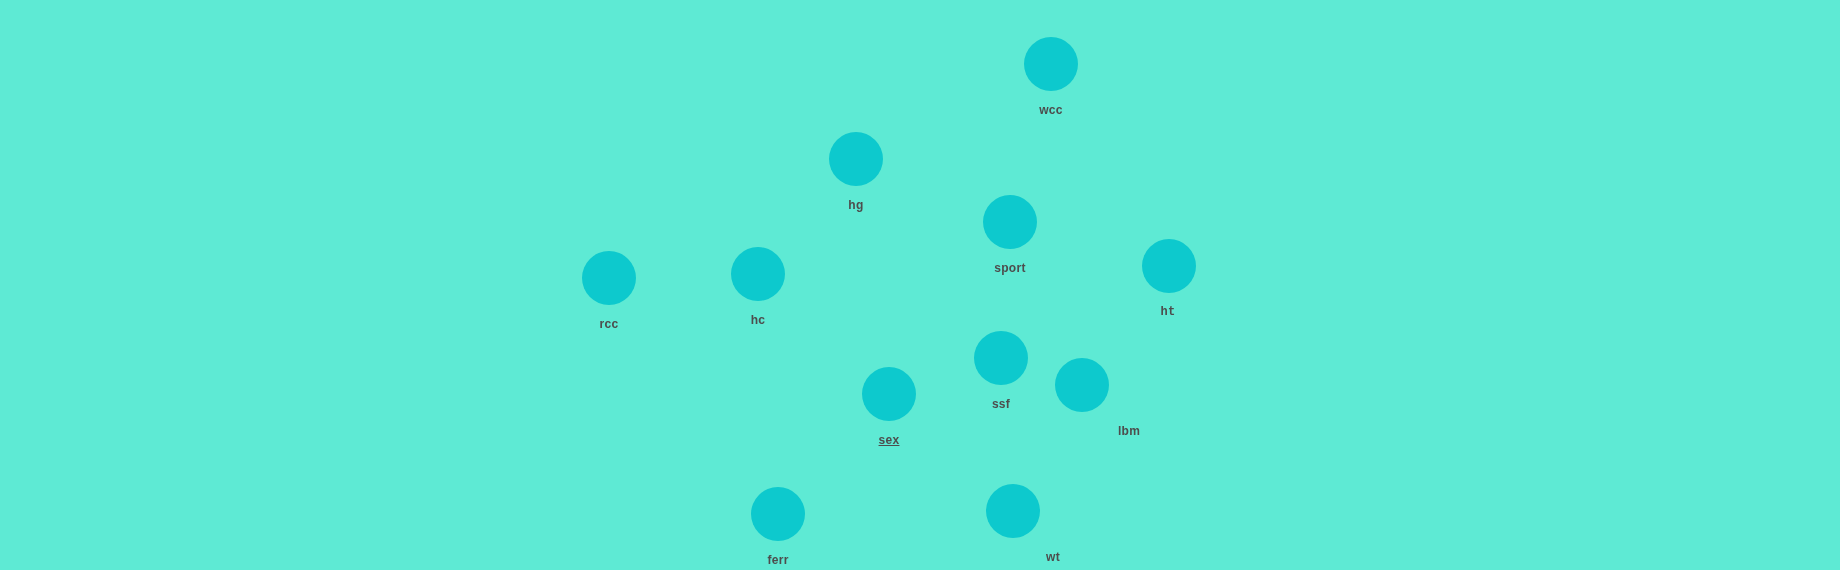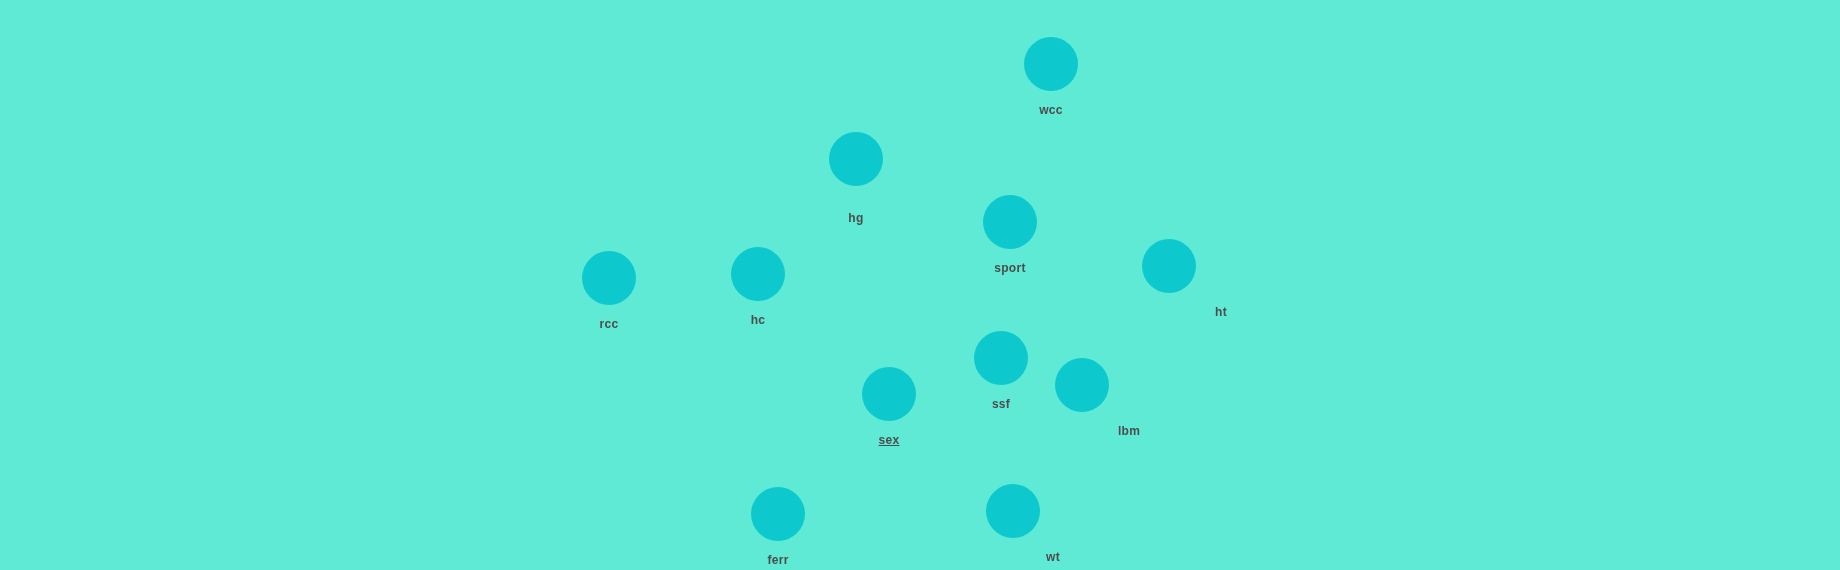--- a/index.html
+++ b/index.html
@@ -33,25 +33,25 @@
     user-select: none;
   }
 </style>
 </head>
 <body>
 
 <div class="graph-canvas" id="graph-canvas" style="width: 1840px; height: 570px; background: #5eead4; padding-left: 20px;">
     <div class="graph-node" style="left: 1051px; top: 64px; width: 54px; height: 54px; background: rgb(13, 201, 205);"></div>
     <div class="node-label" style="left: 1051px; top: 110px; color: rgb(77, 77, 77);">wcc</div>
     <div class="graph-node" style="left: 856px; top: 159px; width: 54px; height: 54px; background: rgb(13, 201, 205);"></div>
-    <div class="node-label" style="left: 856px; top: 205px; color: rgb(77, 77, 77); margin-top: 13px;">hg</div>
+    <div class="node-label" style="left: 856px; top: 205px; color: rgb(77, 77, 77);">hg</div>
     <div class="graph-node" style="left: 1010px; top: 222px; width: 54px; height: 54px; background: rgb(13, 201, 205);"></div>
     <div class="node-label" style="left: 1010px; top: 268px; color: rgb(77, 77, 77);">sport</div>
     <div class="graph-node" style="left: 1169px; top: 266px; width: 54px; height: 54px; background: rgb(13, 201, 205);"></div>
-    <div class="node-label" style="left: 1221px; top: 312px; color: rgb(77, 77, 77);">ht</div>
+    <div class="node-label" style="left: 1168px; top: 312px; color: rgb(77, 77, 77); font-family: Liberation Mono, monospace;">ht</div>
     <div class="graph-node" style="left: 609px; top: 278px; width: 54px; height: 54px; background: rgb(13, 201, 205);"></div>
     <div class="node-label" style="left: 609px; top: 324px; color: rgb(77, 77, 77);">rcc</div>
     <div class="graph-node" style="left: 758px; top: 274px; width: 54px; height: 54px; background: rgb(13, 201, 205);"></div>
     <div class="node-label" style="left: 758px; top: 320px; color: rgb(77, 77, 77);">hc</div>
     <div class="graph-node" style="left: 1001px; top: 358px; width: 54px; height: 54px; background: rgb(13, 201, 205);"></div>
     <div class="node-label" style="left: 1001px; top: 404px; color: rgb(77, 77, 77);">ssf</div>
     <div class="graph-node" style="left: 1082px; top: 385px; width: 54px; height: 54px; background: rgb(13, 201, 205);"></div>
     <div class="node-label" style="left: 1082px; top: 431px; color: rgb(77, 77, 77); margin-left: 47px;">lbm</div>
     <div class="graph-node" style="left: 889px; top: 394px; width: 54px; height: 54px; background: rgb(13, 201, 205);"></div>
     <div class="node-label" style="left: 889px; top: 440px; color: rgb(77, 77, 77); text-decoration: underline;">sex</div>

